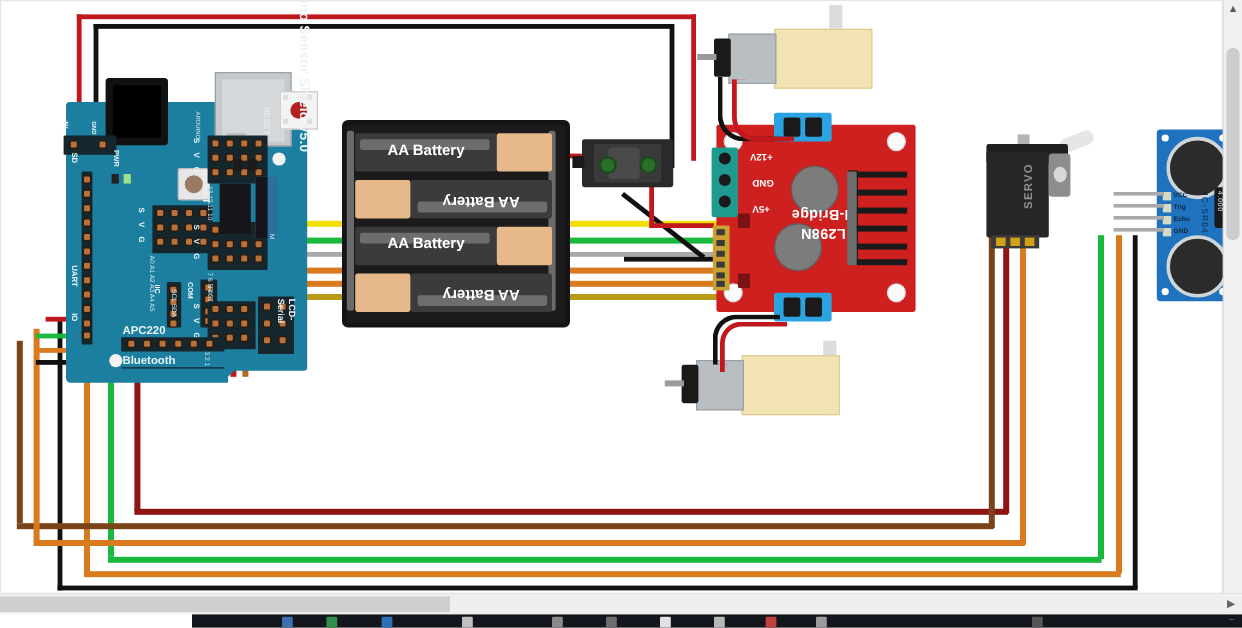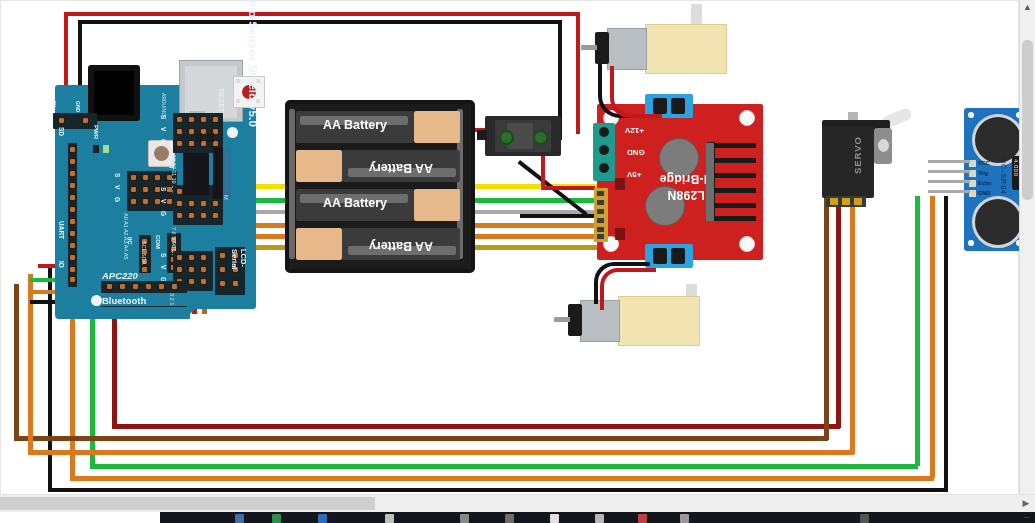--- a/index.html
+++ b/index.html
@@ -346,21 +346,21 @@
       <div class="hdr" style="left:160px;top:162px;width:30px;height:48px;">
         <div class="pin" style="left:5px;top:6px;"></div>
           <div class="pin" style="left:5px;top:20px;"></div>
           <div class="pin" style="left:5px;top:34px;"></div>
         <div class="pin" style="left:18px;top:6px;"></div>
           <div class="pin" style="left:18px;top:20px;"></div>
           <div class="pin" style="left:18px;top:34px;"></div>
       </div>
       <div class="sh-sub" style="left:193px;top:164px;font-size:7.5px;transform:rotate(90deg);transform-origin:left top;">LCD-Serial</div>
 
-      <div class="sh-sub" style="left:47px;top:185px;font-size:9.5px;font-style:italic;">APC220</div>
+      <div class="sh-sub" style="left:47px;top:185px;font-size:9.5px;">APC220</div>
       <div class="hdr" style="left:46px;top:196px;width:86px;height:12px;">
         <div class="pin" style="left:6px;top:3px;"></div>
           <div class="pin" style="left:19px;top:3px;"></div>
         <div class="pin" style="left:32px;top:3px;"></div>
           <div class="pin" style="left:45px;top:3px;"></div>
         <div class="pin" style="left:58px;top:3px;"></div>
           <div class="pin" style="left:71px;top:3px;"></div>
       </div>
       <div class="sh-sub" style="left:47px;top:210px;font-size:9.5px;">Bluetooth</div>
       <div class="hdr" style="left:46px;top:221px;width:86px;height:11px;">

